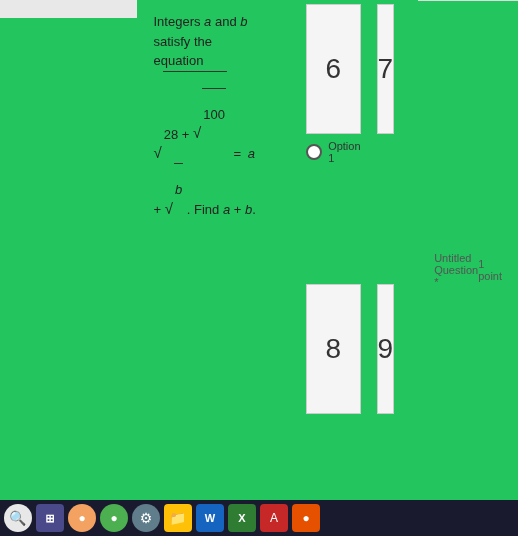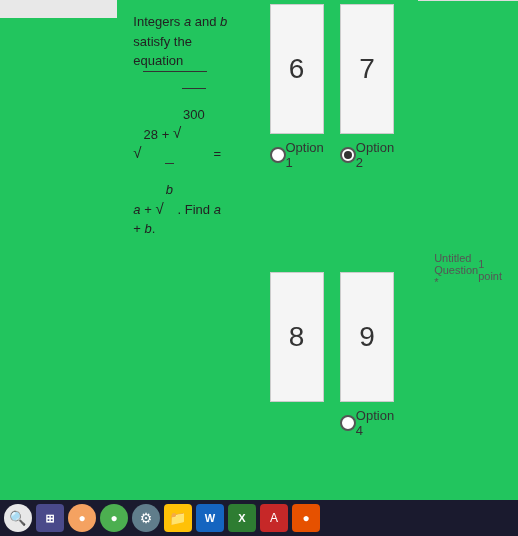--- a/index.html
+++ b/index.html
@@ -60,21 +60,22 @@
       align-items: center;
       justify-content: center;
       font-size: 28px;
       color: #333;
       margin-bottom: 6px;
     }
 
     .option-label-row {
       display: flex;
       align-items: center;
-      font-size: 13px;
+      gap: 6px;
+      font-size: 11px;
       color: #333;
     }
 
     .radio-circle {
       width: 16px;
       height: 16px;
       border-radius: 50%;
       border: 2px solid #555;
       background: white;
       flex-shrink: 0;
@@ -169,21 +170,21 @@
   <div class="question-area">
     <span>
       Integers <i>a</i> and <i>b</i> satisfy the equation&nbsp;
       
       <span class="sqrt-container">
         <span class="sqrt-symbol">√</span>
         <span class="sqrt-content">
           28 +
           <span class="sqrt-container">
             <span class="sqrt-symbol">√</span>
-            <span class="sqrt-content">300</span>
+            <span class="sqrt-content">100</span>
           </span>
         </span>
       </span>
       <span class="equals-sign"> = </span>
       <i>a</i> +
       <span class="sqrt-container">
         <span class="sqrt-symbol">√</span>
         <span class="sqrt-content"><i>b</i></span>
       </span>
       . Find <i>a</i> + <i>b</i>.
@@ -199,39 +200,31 @@
       <div class="option-label-row">
         <div class="radio-circle"></div>
         <span>Option 1</span>
       </div>
     </div>
 
     <div class="option-cell">
       <div class="option-image-box">
         <span>7</span>
       </div>
-      <div class="option-label-row">
-        <div class="radio-circle selected"></div>
-        <span>Option 2</span>
-      </div>
     </div>
 
     <div class="option-cell">
       <div class="option-image-box">
         <span>8</span>
       </div>
     </div>
 
     <div class="option-cell">
       <div class="option-image-box">
         <span>9</span>
-      </div>
-      <div class="option-label-row">
-        <div class="radio-circle"></div>
-        <span>Option 4</span>
       </div>
     </div>
 
   </div>
 
   <div class="footer-bar">
     <span>Untitled Question *</span>
     <span>1 point</span>
   </div>
 

